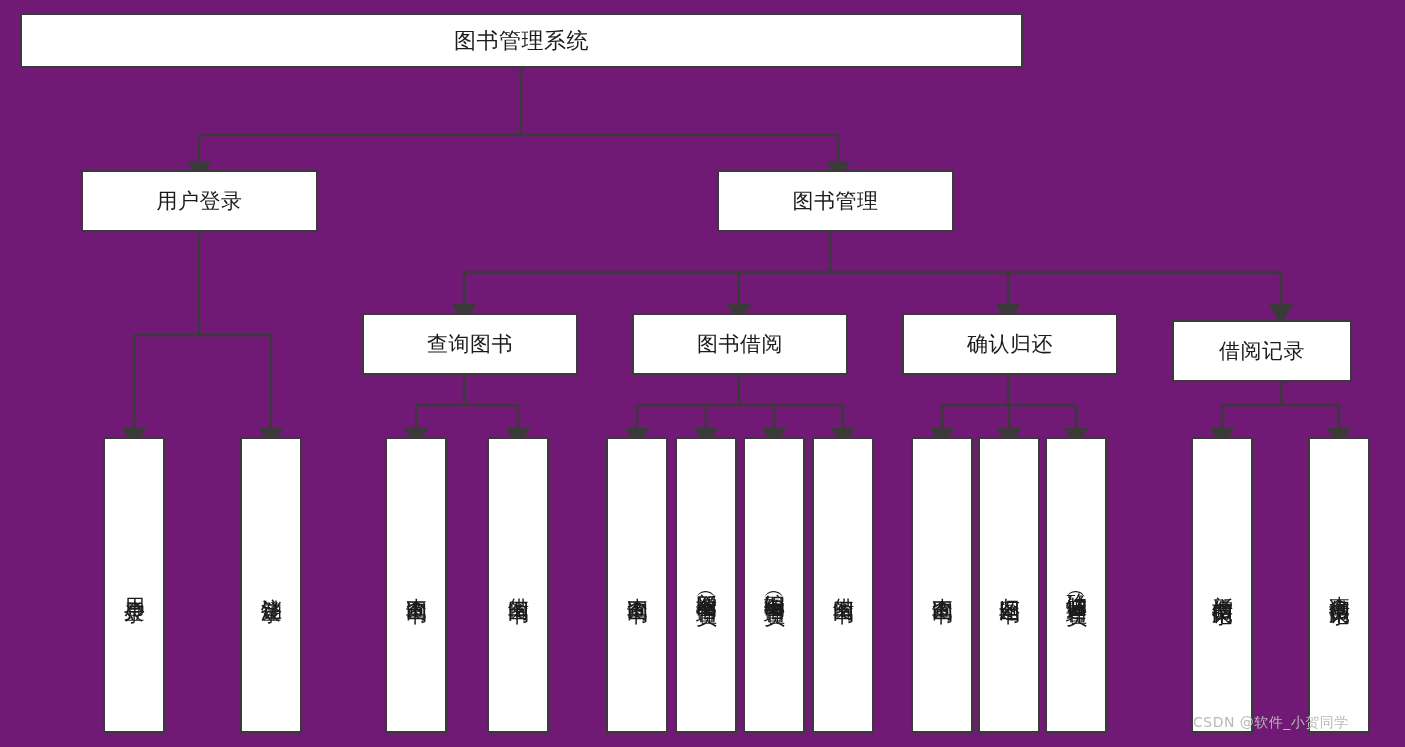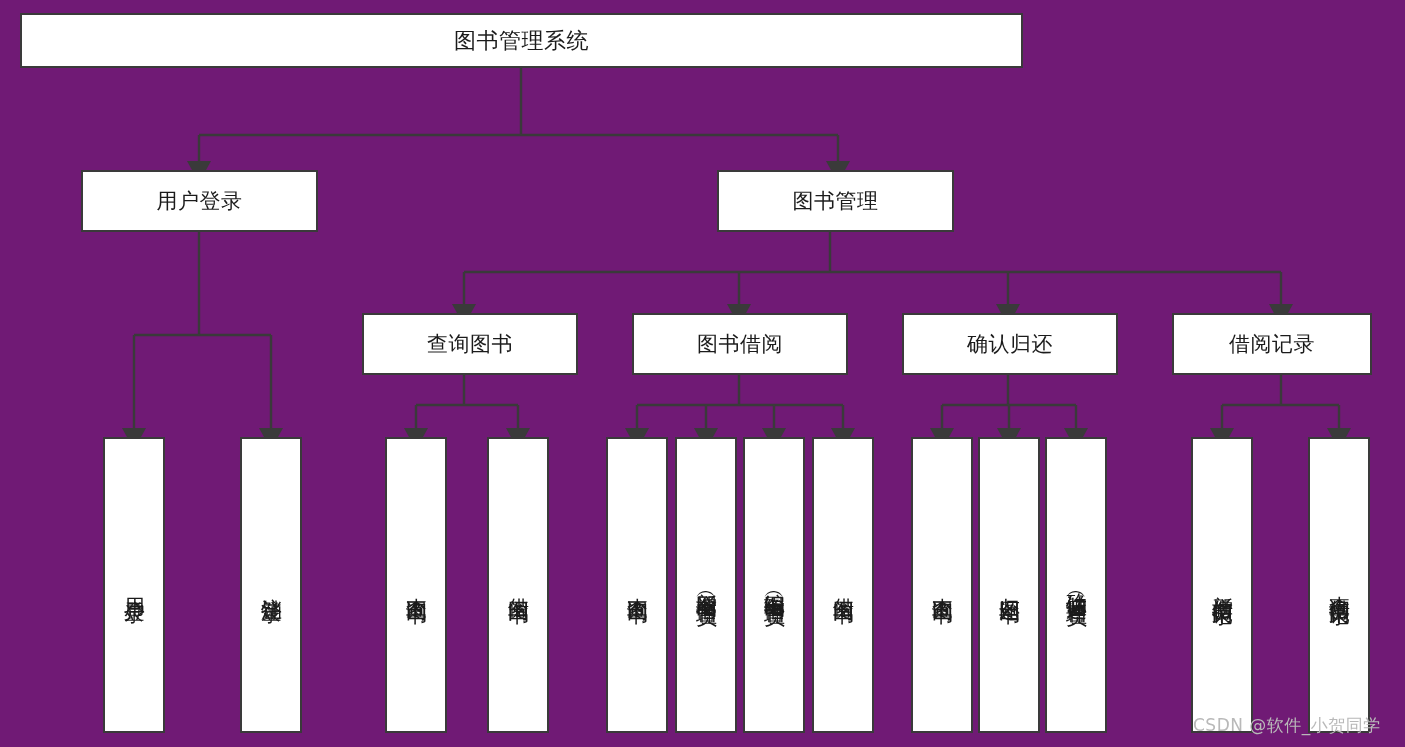--- a/index.html
+++ b/index.html
@@ -60,21 +60,21 @@
     text-orientation: upright;
     font-size: 21px;
     line-height: 1.18;
     letter-spacing: 2px;
     max-height: 100%;
     text-align: center;
   }
   .watermark {
     position: absolute;
     color: #b9b9b9;
-    font-size: 17px;
+    font-size: 14px;
     white-space: nowrap;
     letter-spacing: 0.5px;
     user-select: none;
   }
 </style>
 </head>
 <body>
 
 <div id="diagram-root">
 
@@ -142,21 +142,21 @@
 
   <div class="node horiz" style="left:362px; top:313px; width:216px; height:62px;">
     <span class="node-label">查询图书</span>
   </div>
   <div class="node horiz" style="left:632px; top:313px; width:216px; height:62px;">
     <span class="node-label">图书借阅</span>
   </div>
   <div class="node horiz" style="left:902px; top:313px; width:216px; height:62px;">
     <span class="node-label">确认归还</span>
   </div>
-  <div class="node horiz" style="left:1172px; top:313px; width:200px; height:62px;">
+  <div class="node horiz" style="left:1172px; top:320px; width:180px; height:62px;">
     <span class="node-label">借阅记录</span>
   </div>
 
   <div class="node vert" style="left:103px; top:437px; width:62px; height:296px;">
     <span class="node-label">用户登录</span>
   </div>
   <div class="node vert" style="left:240px; top:437px; width:62px; height:296px;">
     <span class="node-label">注销登录</span>
   </div>
 

